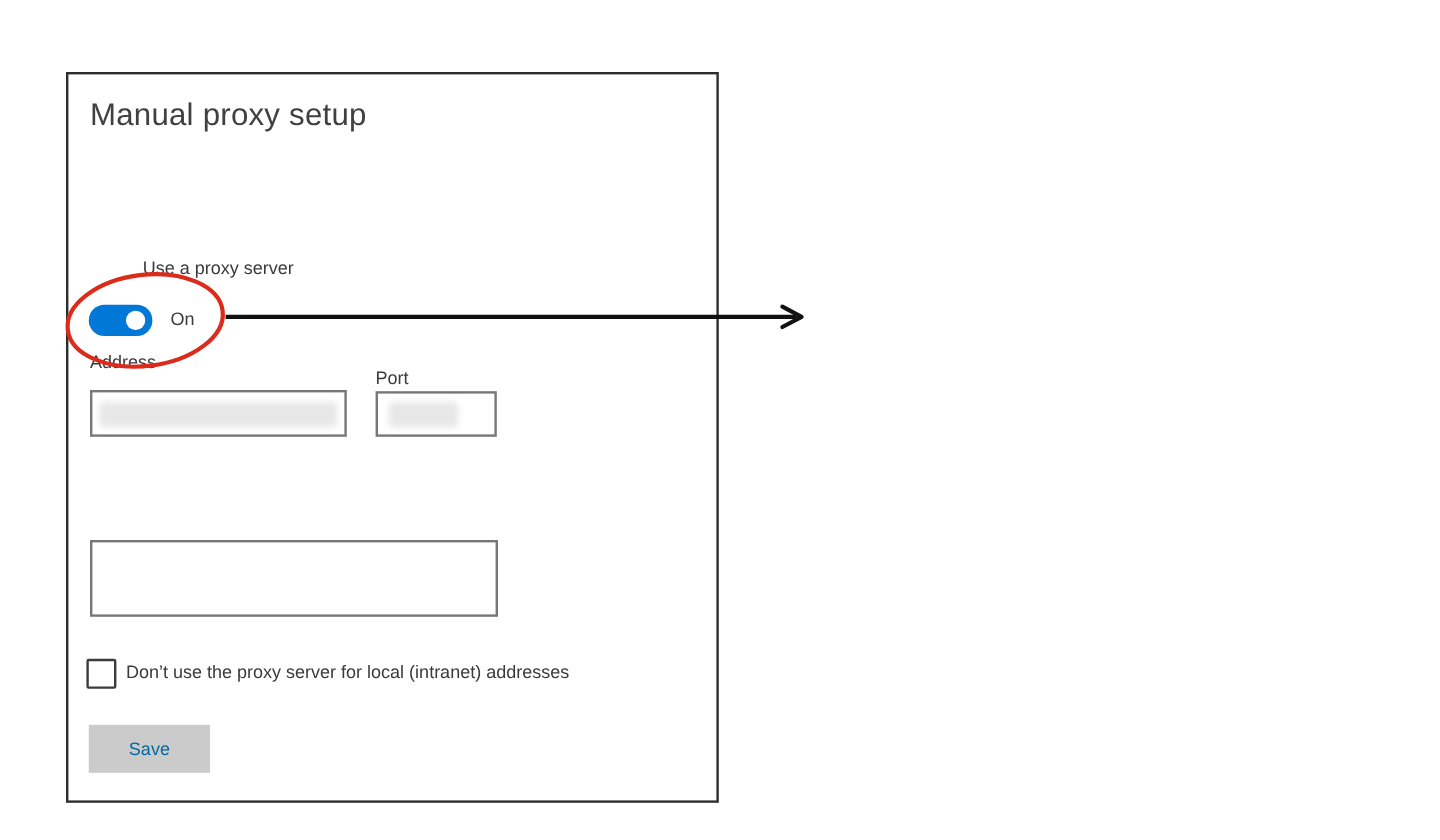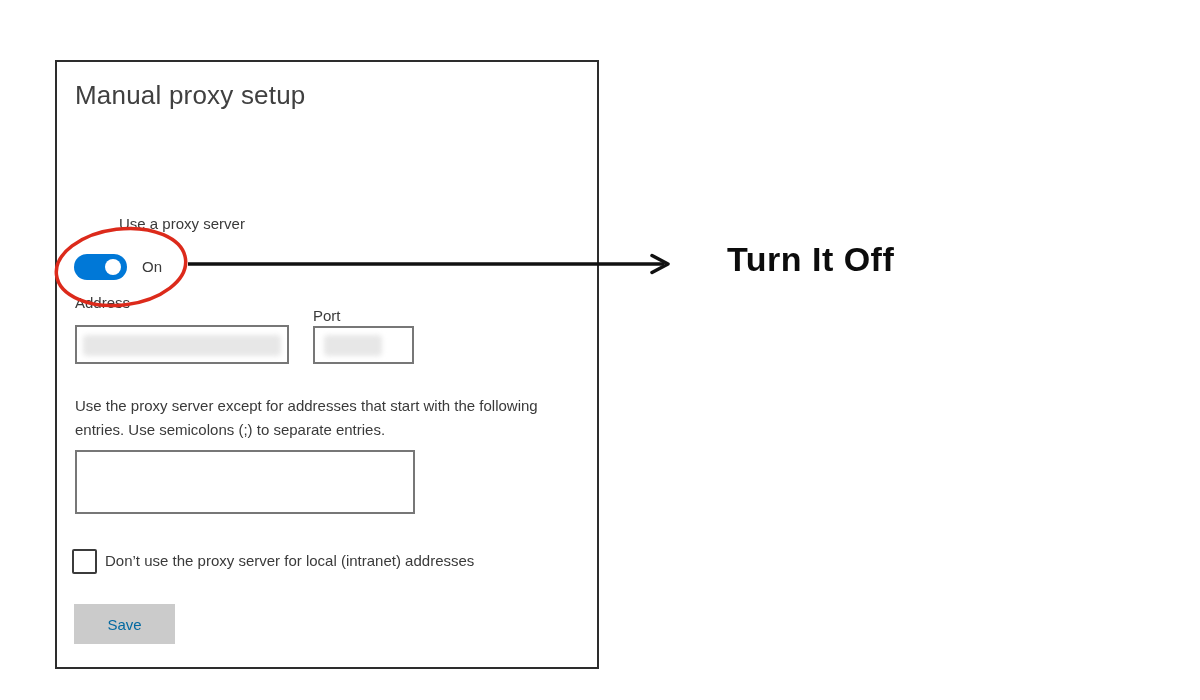--- a/index.html
+++ b/index.html
@@ -154,31 +154,29 @@
     <div class="addr-label field-label">Address</div>
     <div class="addr-input input-box">
       <span class="blur-strip"></span>
     </div>
 
     <div class="port-label field-label">Port</div>
     <div class="port-input input-box">
       <span class="blur-strip"></span>
     </div>
 
-    <p class="exceptions-desc">Use the proxy server except for addresses that start with the following entries. Use semicolons (;) to separate entries.</p>
 
     <div class="exceptions-box" role="textbox" aria-multiline="true"></div>
 
     <div class="checkbox" role="checkbox" aria-checked="false"></div>
     <div class="checkbox-label">Don’t use the proxy server for local (intranet) addresses</div>
 
     <button class="save-btn">Save</button>
   </section>
 
   <svg class="overlay" width="1200" height="700" viewBox="0 0 1200 700">
     <ellipse cx="121" cy="267" rx="65" ry="38" transform="rotate(-7 121 267)" fill="none" stroke-width="3.5" stroke-linecap="round" stroke="#dc2a1b"></ellipse>
     <line x1="188" y1="264" x2="664" y2="264" stroke-width="3.5" stroke="#111111"></line>
     <path d="M652 255.5 L668 264 L652 272.5" fill="none" stroke-width="3.5" stroke-linecap="round" stroke-linejoin="round" stroke="#111111"></path>
   </svg>
 
-  <div class="callout">Turn It Off</div>
 
 </div>
 
 </body></html>

